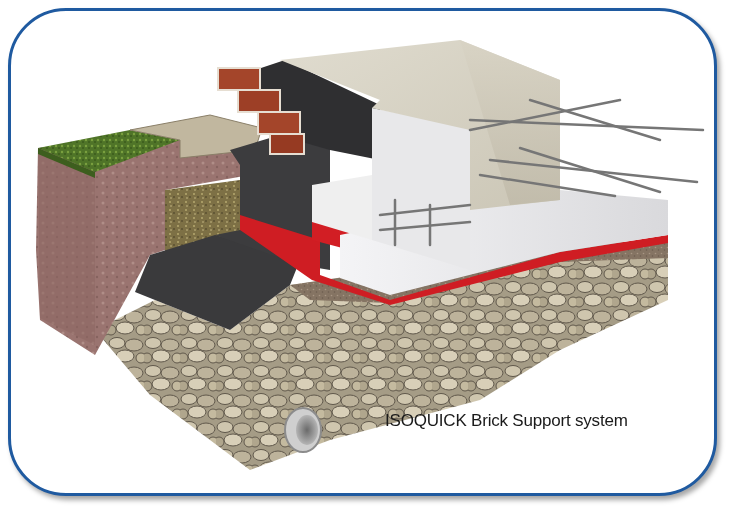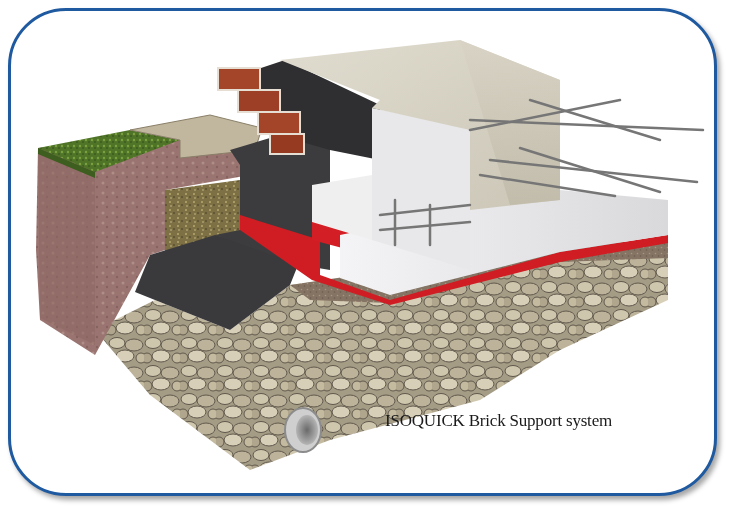--- a/index.html
+++ b/index.html
@@ -6,21 +6,21 @@
   body { width: 729px; height: 512px; position: relative; overflow: hidden; font-family: "Liberation Sans", sans-serif; }
   .frame {
     position: absolute; left: 8px; top: 8px; width: 709px; height: 488px;
     border: 3px solid #1f5aa0; border-radius: 58px; background: #ffffff;
     box-shadow: 3px 4px 5px rgba(0,0,0,0.35);
     box-sizing: border-box; overflow: hidden;
   }
   .illustration { position: absolute; left: 0; top: 0; }
   .caption {
     position: absolute; left: 385px; top: 411px; font-size: 17px; color: #1a1a1a;
-    font-family: Liberation Serif, serif; letter-spacing: -0.2px; white-space: nowrap;
+    font-family: Liberation Sans, sans-serif; letter-spacing: -0.2px; white-space: nowrap;
   }
 </style>
 </head>
 <body>
 
 <div class="frame"></div>
 
 <svg class="illustration" width="729" height="512" viewBox="0 0 729 512" xmlns="http://www.w3.org/2000/svg">
   <defs>
     <pattern id="stones" width="36" height="28" patternUnits="userSpaceOnUse">

